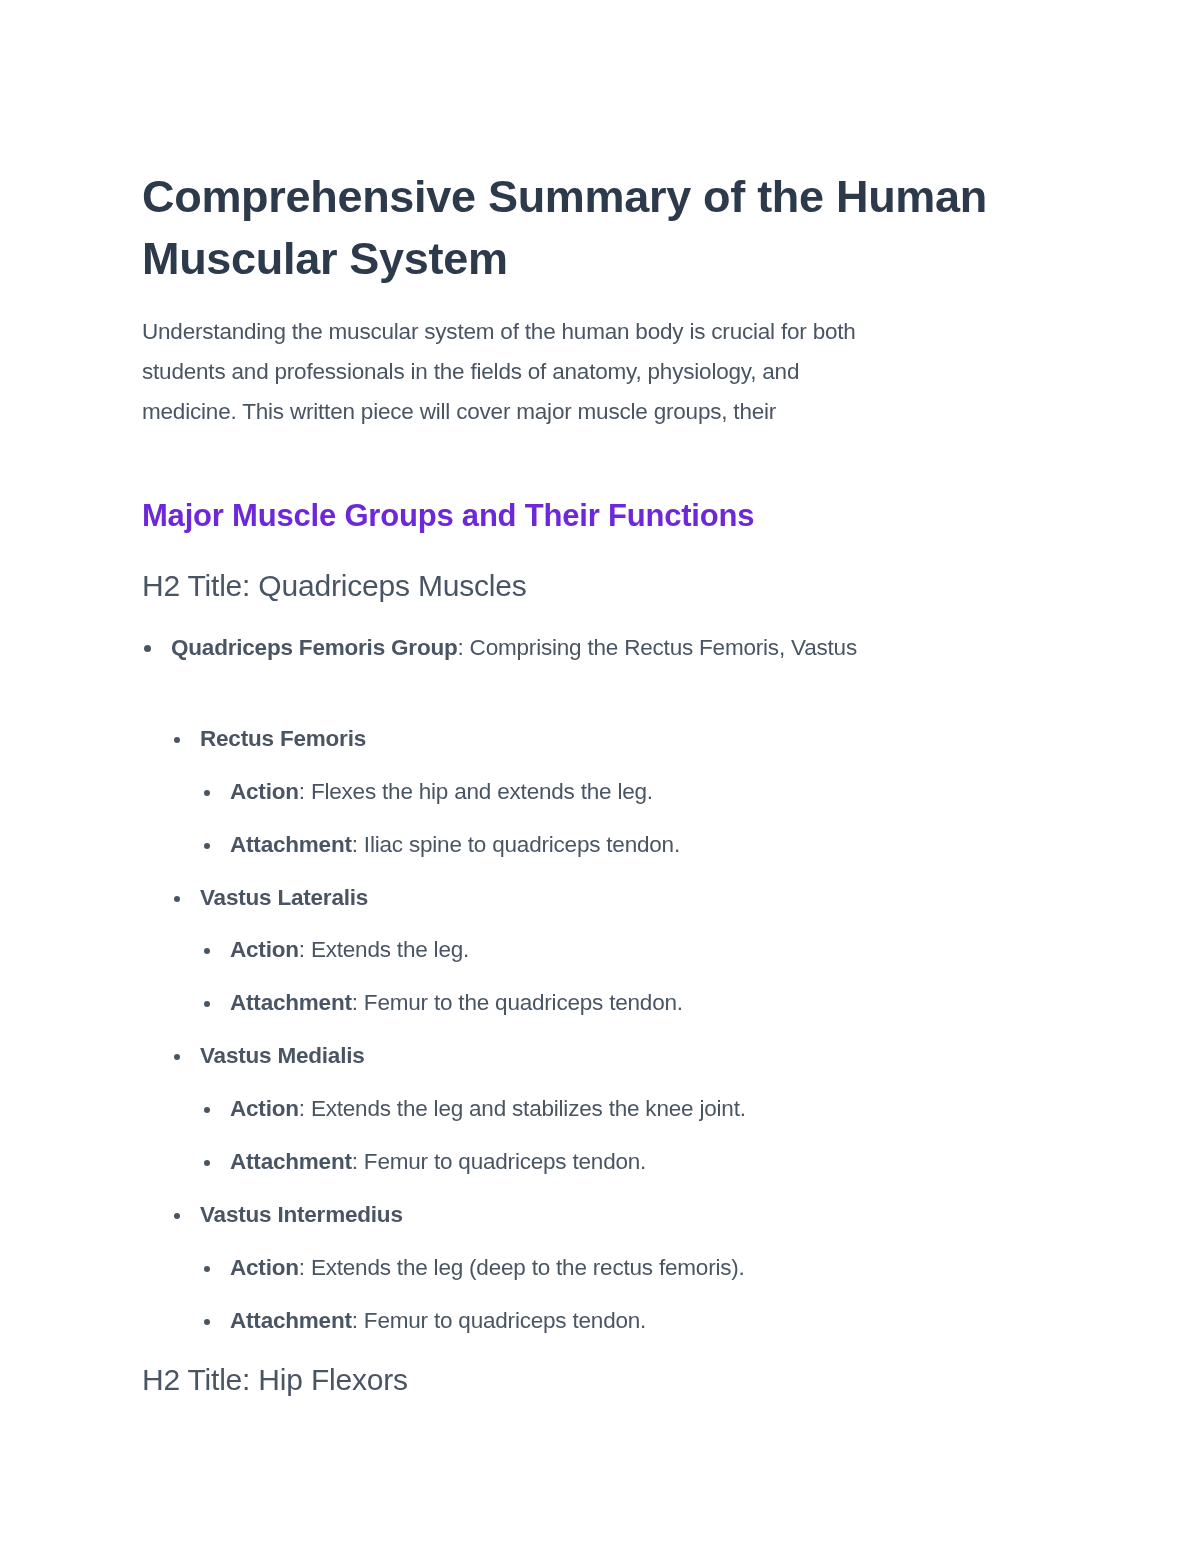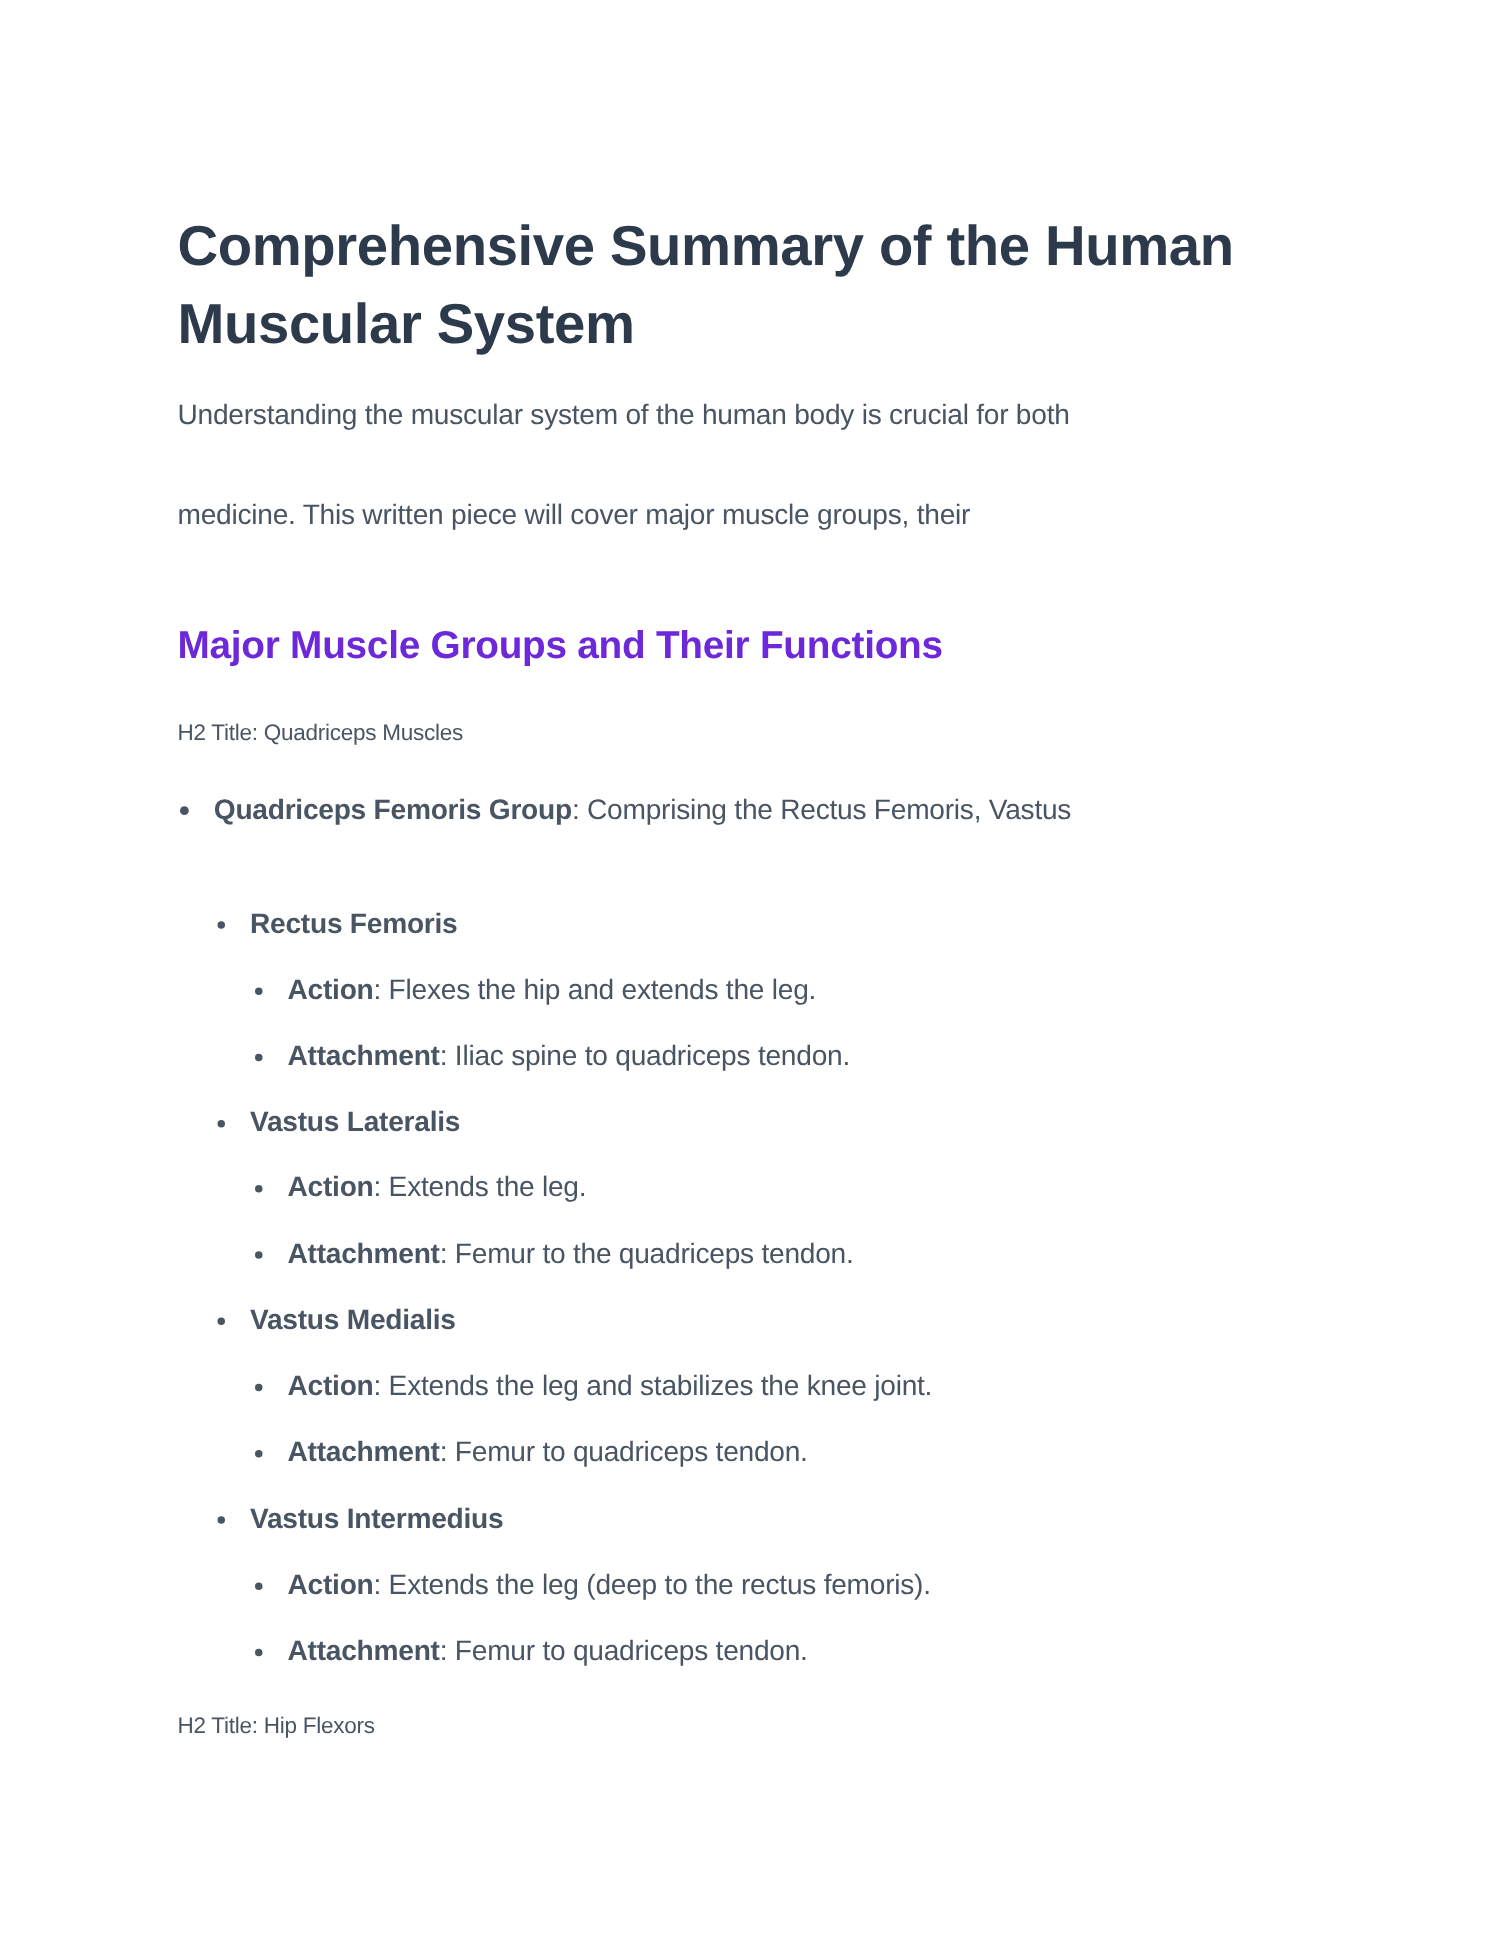--- a/index.html
+++ b/index.html
@@ -17,41 +17,41 @@
     position: absolute; top: 312px; left: 0; margin: 0; width: 920px;
     font-size: 22.5px; line-height: 40px; color: #4a5564; letter-spacing: -0.2px;
   }
   h2.major {
     position: absolute; top: 494px; left: 0; margin: 0;
     font-size: 31px; line-height: 44px; font-weight: bold; color: #6d28d9;
     letter-spacing: -0.2px;
   }
   .h2title {
     position: absolute; left: 0; margin: 0;
-    font-size: 18px; line-height: 40px; font-weight: normal; color: #4a5564;
+    font-size: 30px; line-height: 40px; font-weight: normal; color: #4a5564;
     letter-spacing: -0.2px;
   }
   .list-row { position: absolute; font-size: 22.5px; line-height: 40px; color: #4a5564; letter-spacing: -0.2px; }
   .list-row b { color: #4a5564; font-weight: bold; }
   .bullet {
     position: absolute; width: 7px; height: 7px; border-radius: 50%; background: #4a5564;
   }
 </style>
 </head>
 <body>
 
 <div class="page">
   <h1>
     <span>Comprehensive Summary of the Human</span><br>
     <span>Muscular System</span>
   </h1>
 
   <p class="intro">
     <span>Understanding the muscular system of the human body is crucial for both</span><br>
-    <br>
+    <span>students and professionals in the fields of anatomy, physiology, and</span><br>
     <span>medicine. This written piece will cover major muscle groups, their</span><br>
   </p>
 
   <h2 class="major">Major Muscle Groups and Their Functions</h2>
 
   <h3 class="h2title" style="top:566px;">H2 Title: Quadriceps Muscles</h3>
 
   <span class="bullet" style="left:2px; top:645px;"></span>
   <div class="list-row" style="left:29px; top:628px; width:890px;">
     <b>Quadriceps Femoris Group</b><span>: Comprising the Rectus Femoris, Vastus</span><br>

